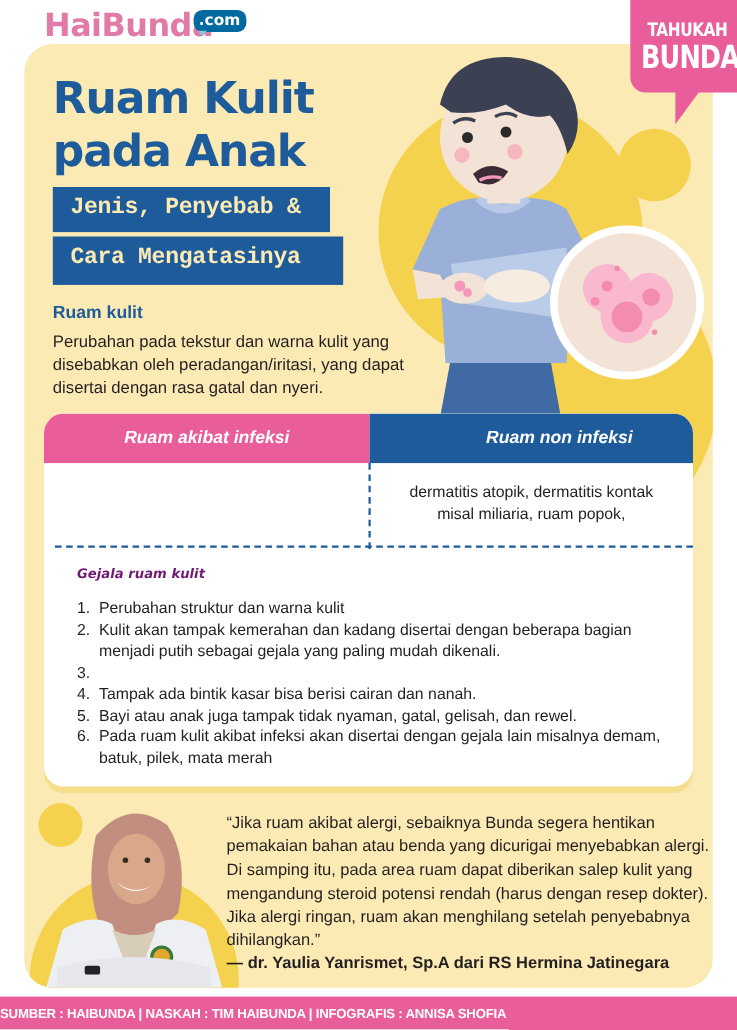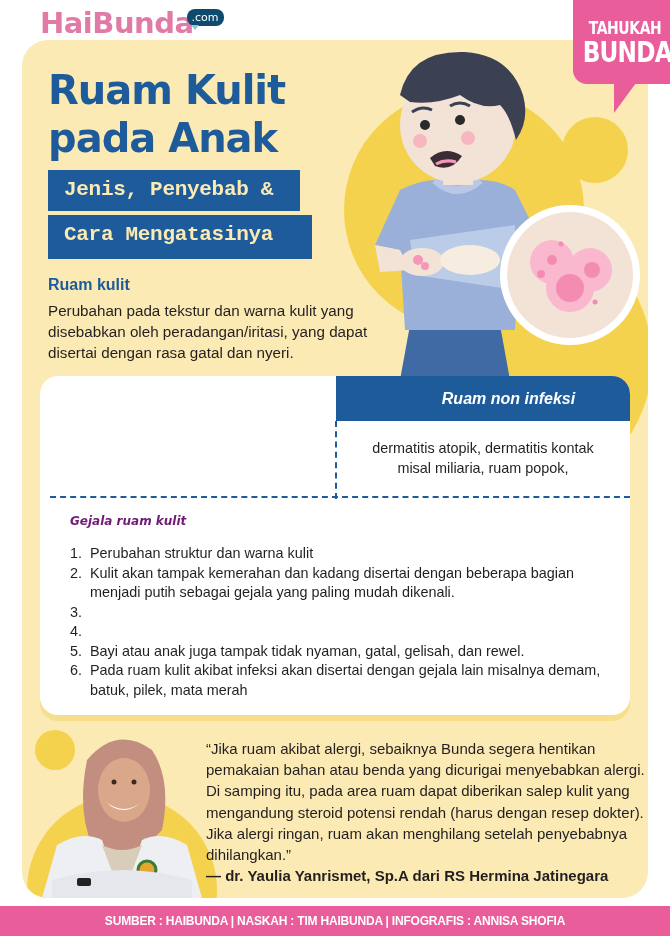--- a/index.html
+++ b/index.html
@@ -1,20 +1,20 @@
 <!DOCTYPE html>
 <html><head>
 <meta charset="utf-8">
 <style>
   * { box-sizing: border-box; margin: 0; padding: 0; }
   html, body { width: 670px; height: 936px; overflow: hidden; background: #ffffff; }
   body { position: relative; font-family: "Liberation Sans", "DejaVu Sans", sans-serif; color: #231f20; }
 
   .logo { position: absolute; left: 24px; top: 6px; font-family: "DejaVu Sans", sans-serif; font-weight: bold; font-size: 29px; letter-spacing: -0.5px; color: #e17aa6; margin-left: 16px; }
-  .logo .com { position: absolute; right: -30px; top: 3px; background: #0c4a6e; color: #fff; font-size: 11px; font-weight: normal; padding: 2px 5px; border-radius: 8px; letter-spacing: 0; }
+  .logo .com { position: absolute; right: -30px; top: 3px; background: #0369a1; color: #fff; font-size: 14px; font-weight: bold; padding: 2px 5px; border-radius: 8px; letter-spacing: 0; }
   .logo .com::after { content: ""; position: absolute; left: 4px; bottom: -4px; border-left: 4px solid transparent; border-right: 4px solid transparent; border-top: 5px solid #7fcbd8; }
 
   .card { position: absolute; left: 22px; top: 40px; width: 626px; height: 858px; background: #fbeab4; border-radius: 26px; overflow: hidden; }
 
   .blob { position: absolute; border-radius: 50%; background: #f5d24d; }
 
   .badge { position: absolute; left: 573px; top: 0; width: 97px; height: 84px; background: #e85d9a; border-radius: 0 0 0 14px; color: #fff; text-align: right; font-family: "DejaVu Sans", sans-serif; font-weight: bold; z-index: 5; }
   .badge .l1 { display:block; font-size: 17px; letter-spacing: -0.5px; margin-top: 18px; transform: scaleX(0.82); }
   .badge .l2 { display:block; font-size: 29px; line-height: 28px; letter-spacing: -1px; transform: scaleX(0.8); }
   .badge-tail { position: absolute; left: 614px; top: 83px; width: 0; height: 0; border-left: 0 solid transparent; border-right: 22px solid transparent; border-top: 30px solid #e85d9a; z-index: 5; }
@@ -42,21 +42,21 @@
   .sym-head { position: absolute; left: 30px; top: 138px; font-family: "DejaVu Sans", sans-serif; font-weight: bold; font-style: italic; font-size: 12px; color: #701a75; }
   .sym-list { position: absolute; left: 30px; top: 168px; width: 545px; list-style: none; font-size: 14.4px; line-height: 19.5px; }
   .sym-list li { display: flex; }
   .sym-list li .num { width: 20px; flex: none; }
 
   .quote { position: absolute; left: 206px; top: 738px; width: 440px; font-size: 15px; line-height: 21.2px; z-index: 3; }
   .quote .author { font-weight: bold; display: block; }
 
   .doctor { position: absolute; left: 22px; top: 720px; width: 180px; height: 178px; z-index: 2; overflow: hidden; border-radius: 0 0 0 26px; }
 
-  .footer { position: absolute; left: 0; top: 906px; width: 670px; height: 30px; background: #e85d9a; color: #fff; text-align: center; font-weight: bold; font-size: 12px; line-height: 30px; letter-spacing: -0.2px; }
+  .footer { position: absolute; left: 0; top: 906px; width: 670px; height: 30px; background: #e85d9a; color: #fff; font-weight: bold; font-size: 12px; line-height: 30px; letter-spacing: -0.2px; }
 </style>
 </head>
 <body>
 
 <div class="logo">
   <span>HaiBunda</span>
   <span class="com">.com</span>
 </div>
 
 <div class="badge">
@@ -124,20 +124,21 @@
     <circle cx="230" cy="248" r="14" fill="#f48cb1"></circle>
     <circle cx="252" cy="230" r="8" fill="#f48cb1"></circle>
     <circle cx="212" cy="220" r="5" fill="#f48cb1"></circle>
     <circle cx="201" cy="234" r="4" fill="#f48cb1"></circle>
     <circle cx="221" cy="204" r="2.5" fill="#f48cb1"></circle>
     <circle cx="255" cy="262" r="2.5" fill="#f48cb1"></circle>
   </svg>
 </div>
 
 <div class="table-card">
+  <div class="th left">Ruam akibat infeksi</div>
   <div class="th right">Ruam non infeksi</div>
   <div class="vdash"></div>
   <div class="td left">
   </div>
   <div class="td right">
     <div>dermatitis atopik, dermatitis kontak</div>
     <div>misal miliaria, ruam popok,</div>
   </div>
   <div class="hdash"></div>
 
@@ -149,20 +150,21 @@
       </li>
     <li>
         <span class="num">2.</span>
         <span>Kulit akan tampak kemerahan dan kadang disertai dengan beberapa bagian menjadi putih sebagai gejala yang paling mudah dikenali.</span>
       </li>
     <li>
         <span class="num">3.</span>
       </li>
     <li>
         <span class="num">4.</span>
+        <span>Tampak ada bintik kasar bisa berisi cairan dan nanah.</span>
       </li>
     <li>
         <span class="num">5.</span>
         <span>Bayi atau anak juga tampak tidak nyaman, gatal, gelisah, dan rewel.</span>
       </li>
     <li>
         <span class="num">6.</span>
         <span>Pada ruam kulit akibat infeksi akan disertai dengan gejala lain misalnya demam, batuk, pilek, mata merah</span>
       </li>
   </ol>

